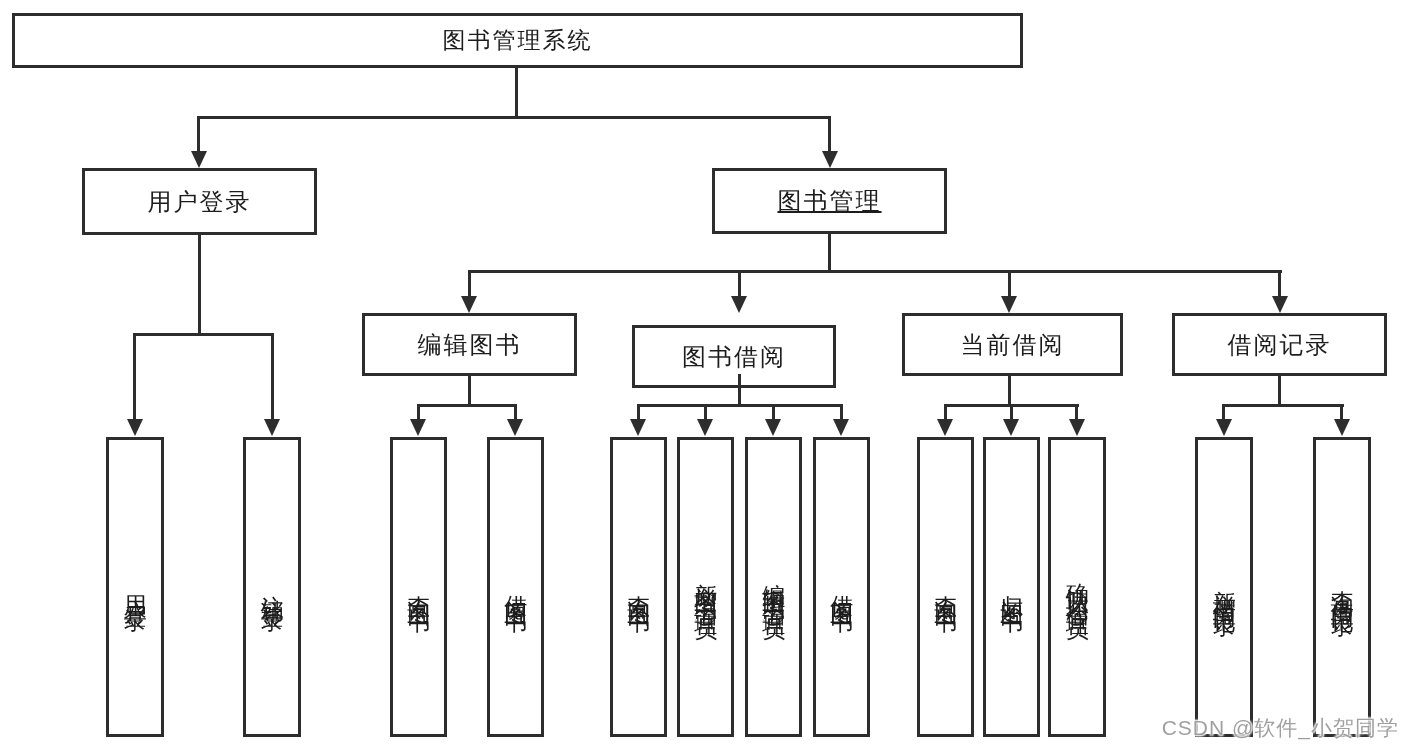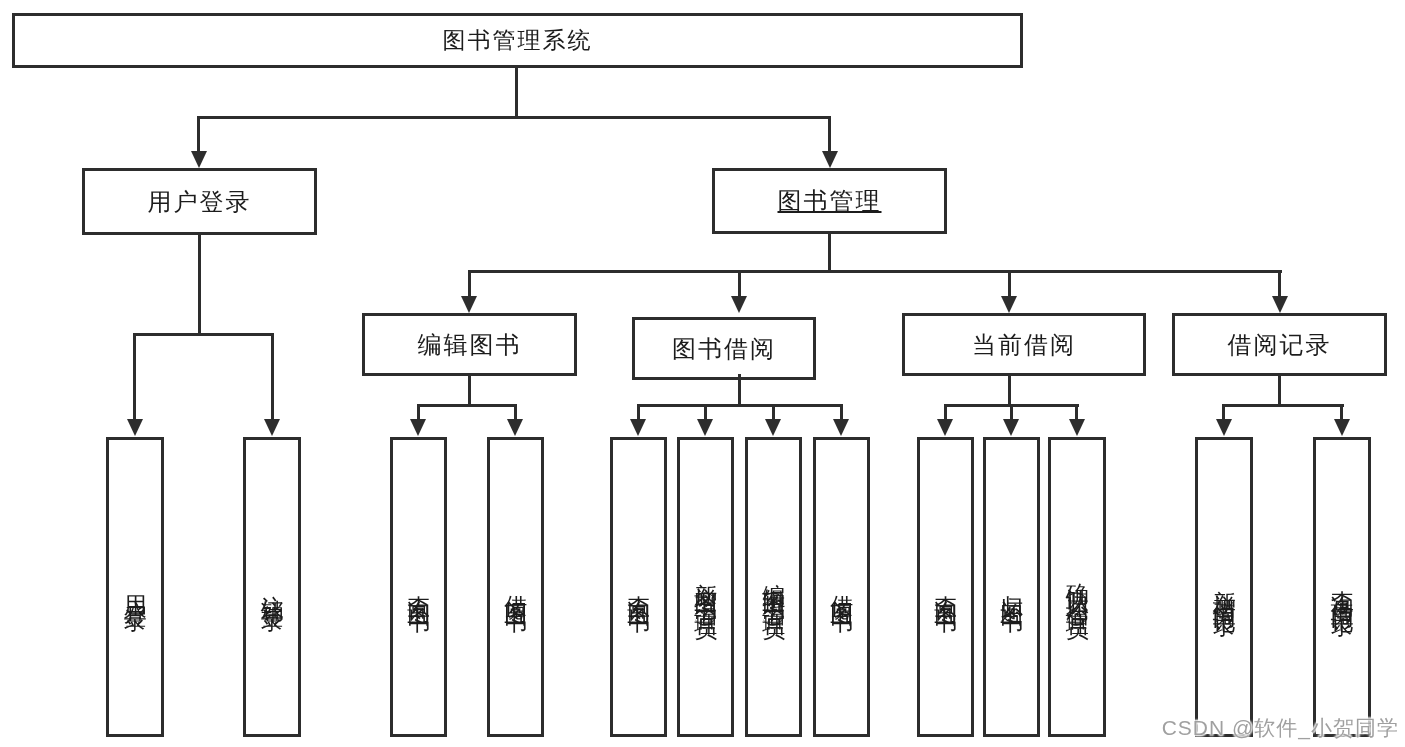--- a/index.html
+++ b/index.html
@@ -65,22 +65,22 @@
   <div class="vline" style="left:468px;top:270px;height:28px;"></div>
   <div class="arrow" style="left:461px;top:296px;"></div>
   <div class="vline" style="left:738px;top:270px;height:28px;"></div>
   <div class="arrow" style="left:731px;top:296px;"></div>
   <div class="vline" style="left:1008px;top:270px;height:28px;"></div>
   <div class="arrow" style="left:1001px;top:296px;"></div>
   <div class="vline" style="left:1278px;top:270px;height:28px;"></div>
   <div class="arrow" style="left:1272px;top:296px;"></div>
 
   <div class="node" style="left:362px;top:313px;width:215px;height:63px;">编辑图书</div>
-  <div class="node" style="left:632px;top:317px;width:184px;height:63px;text-align:center;">图书借阅</div>
-  <div class="node" style="left:902px;top:313px;width:244px;height:63px;">当前借阅</div>
+  <div class="node" style="left:632px;top:325px;width:204px;height:63px;text-align:center;">图书借阅</div>
+  <div class="node" style="left:902px;top:313px;width:221px;height:63px;">当前借阅</div>
   <div class="node" style="left:1172px;top:313px;width:215px;height:63px;text-align:center;">借阅记录</div>
 
   <div class="vline" style="left:468px;top:374px;height:32px;"></div>
   <div class="hline" style="left:417px;top:404px;width:100px;"></div>
   <div class="vline" style="left:417px;top:404px;height:17px;"></div>
   <div class="arrow" style="left:410px;top:419px;"></div>
   <div class="vline" style="left:514px;top:404px;height:17px;"></div>
   <div class="arrow" style="left:507px;top:419px;"></div>
 
   <div class="vline" style="left:738px;top:374px;height:32px;"></div>

